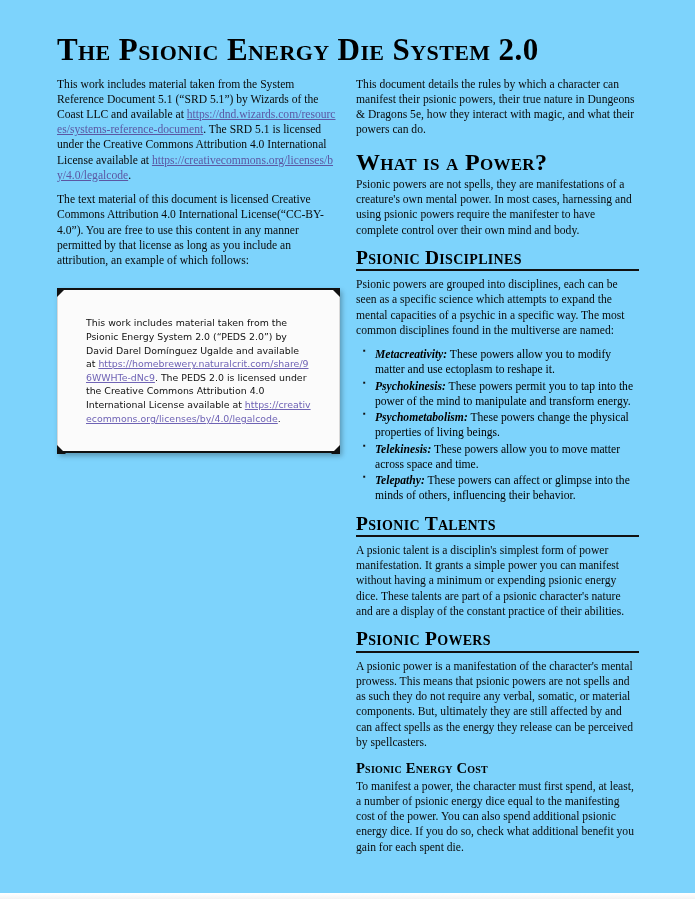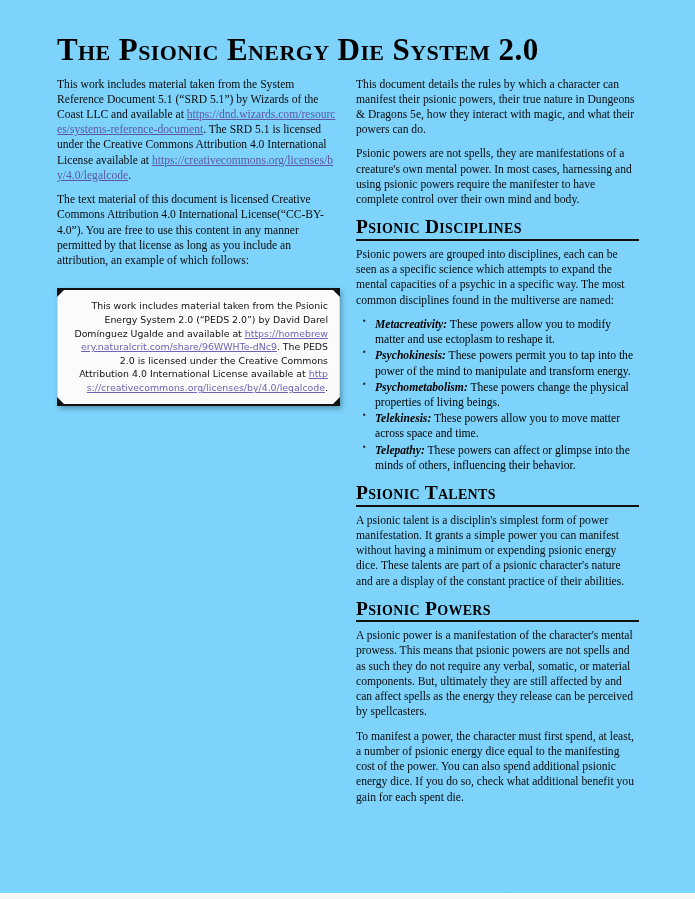--- a/index.html
+++ b/index.html
@@ -131,23 +131,22 @@
     border-left: 1px solid #d9d9d9;
     border-right: 1px solid #d9d9d9;
     box-shadow: 2px 3px 5px rgba(0,0,0,0.28);
     padding: 9px 11px 9px 11px;
     box-sizing: border-box;
   }
   .note-box p {
     font-family: "DejaVu Sans", "Liberation Sans", sans-serif;
     font-size: 9.4px;
     line-height: 1.45;
-    margin: 0;
+    margin: 17px;
     color: #111;
-    text-align: right;
   }
   .note-box a.doclink {
     font-family: "DejaVu Sans", "Liberation Sans", sans-serif;
     color: #6f63b5;
   }
   .corner {
     position: absolute;
     width: 0;
     height: 0;
   }
@@ -182,39 +181,41 @@
             <p><span>This work includes material taken from the Psionic Energy System 2.0 (“PEDS 2.0”) by David Darel Domínguez Ugalde and available at </span><a class="doclink" href="#">https://homebrewery.naturalcrit.com/share/96WWHTe-dNc9</a><span>. The PEDS 2.0 is licensed under the Creative Commons Attribution 4.0 International License available at </span><a class="doclink" href="#">https://creativecommons.org/licenses/by/4.0/legalcode</a><span>.</span></p>
           </div>
         </div>
 
       </div>
 
       <div class="col">
 
         <p>This document details the rules by which a character can manifest their psionic powers, their true nature in Dungeons &amp; Dragons 5e, how they interact with magic, and what their powers can do.</p>
 
+        <h2 class="section big">What is a Power?</h2>
         <p>Psionic powers are not spells, they are manifestations of a creature's own mental power. In most cases, harnessing and using psionic powers require the manifester to have complete control over their own mind and body.</p>
 
         <h2 class="section ruled">Psionic Disciplines</h2>
         <p>Psionic powers are grouped into disciplines, each can be seen as a specific science which attempts to expand the mental capacities of a psychic in a specific way. The most common disciplines found in the multiverse are named:</p>
 
         <ul class="disc-list">
           <li><span class="term">Metacreativity:</span><span> These powers allow you to modify matter and use ectoplasm to reshape it.</span></li>
           <li><span class="term">Psychokinesis:</span><span> These powers permit you to tap into the power of the mind to manipulate and transform energy.</span></li>
           <li><span class="term">Psychometabolism:</span><span> These powers change the physical properties of living beings.</span></li>
           <li><span class="term">Telekinesis:</span><span> These powers allow you to move matter across space and time.</span></li>
           <li><span class="term">Telepathy:</span><span> These powers can affect or glimpse into the minds of others, influencing their behavior.</span></li>
         </ul>
 
         <h2 class="section ruled">Psionic Talents</h2>
         <p>A psionic talent is a disciplin's simplest form of power manifestation. It grants a simple power you can manifest without having a minimum or expending psionic energy dice. These talents are part of a psionic character's nature and are a display of the constant practice of their abilities.</p>
 
         <h2 class="section ruled">Psionic Powers</h2>
         <p>A psionic power is a manifestation of the character's mental prowess. This means that psionic powers are not spells and as such they do not require any verbal, somatic, or material components. But, ultimately they are still affected by and can affect spells as the energy they release can be perceived by spellcasters.</p>
 
+        <h3 class="subsection">Psionic Energy Cost</h3>
         <p>To manifest a power, the character must first spend, at least, a number of psionic energy dice equal to the manifesting cost of the power. You can also spend additional psionic energy dice. If you do so, check what additional benefit you gain for each spent die.</p>
 
       </div>
 
     </div>
   </div>
 
   <div class="page-bottom-band"></div>
 </div>
 

